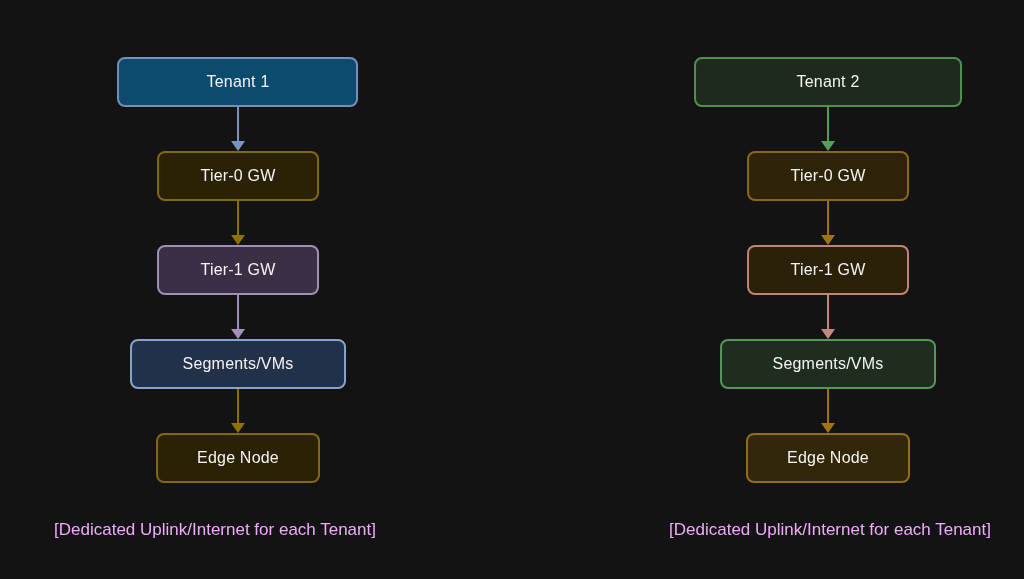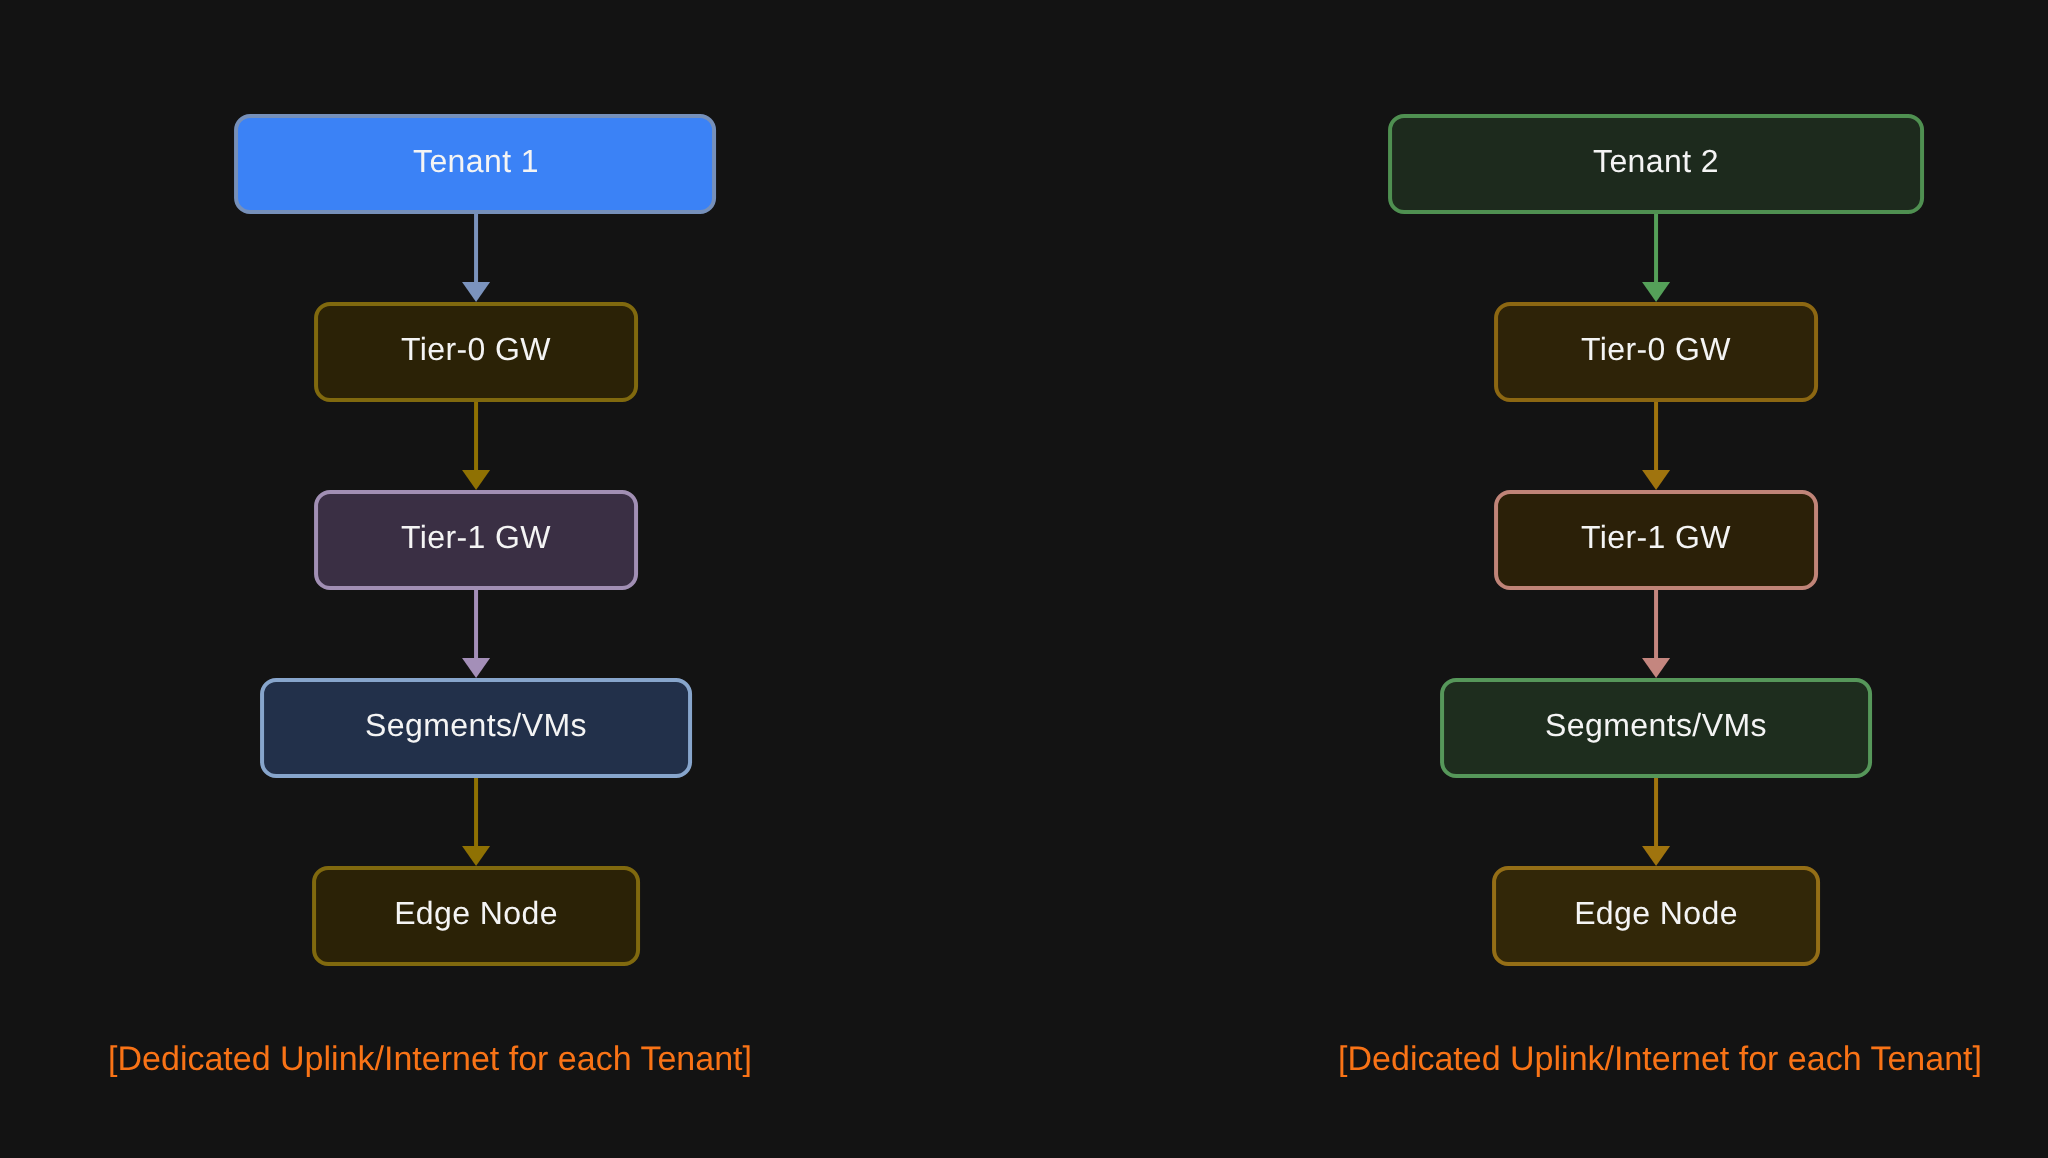--- a/index.html
+++ b/index.html
@@ -58,35 +58,35 @@
   .arrow-head {
     width: 0;
     height: 0;
     border-left: 7px solid transparent;
     border-right: 7px solid transparent;
     border-top: 10px solid;
   }
   .caption {
     margin-top: 37px;
     font-size: 17px;
-    color: #f97316;
+    color: #f0abfc;
     white-space: nowrap;
     position: relative;
   }
   .flow-0 .caption { left: -23px; }
   .flow-1 .caption { left: 2px; }
 </style>
 </head>
 <body>
 
 <div class="canvas">
 
   <section class="flow flow-0">
     <div class="nodes">
-        <div class="node" style="background: #3b82f6; border-color: rgb(118, 144, 186); width: 241px;">
+        <div class="node" style="background: #0c4a6e; border-color: rgb(118, 144, 186); width: 241px;">
           <span>Tenant 1</span>
         </div>
         <div class="arrow">
           <div class="arrow-line" style="background: rgb(123, 147, 189);"></div>
           <div class="arrow-head" style="border-top-color: rgb(123, 147, 189);"></div>
         </div>
         <div class="node" style="background: rgb(43, 34, 6); border-color: rgb(128, 105, 14); width: 162px;">
           <span>Tier-0 GW</span>
         </div>
         <div class="arrow">

